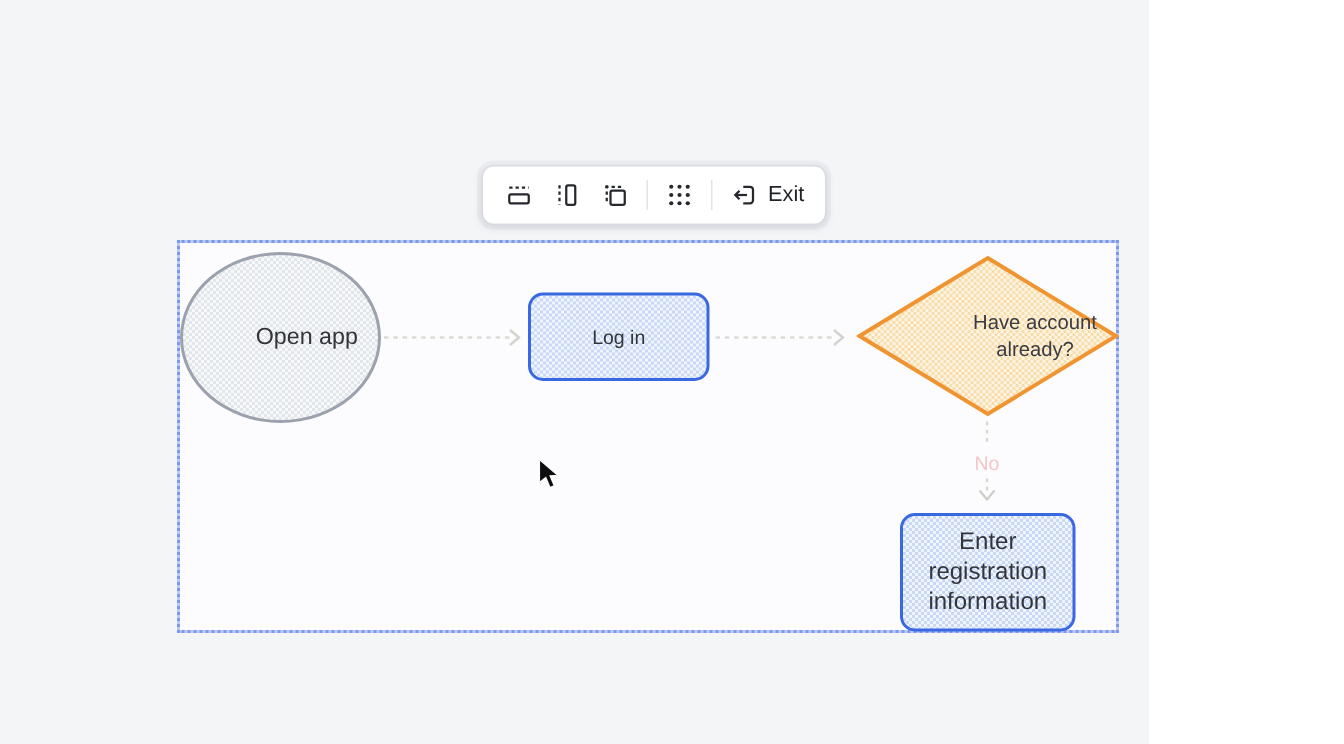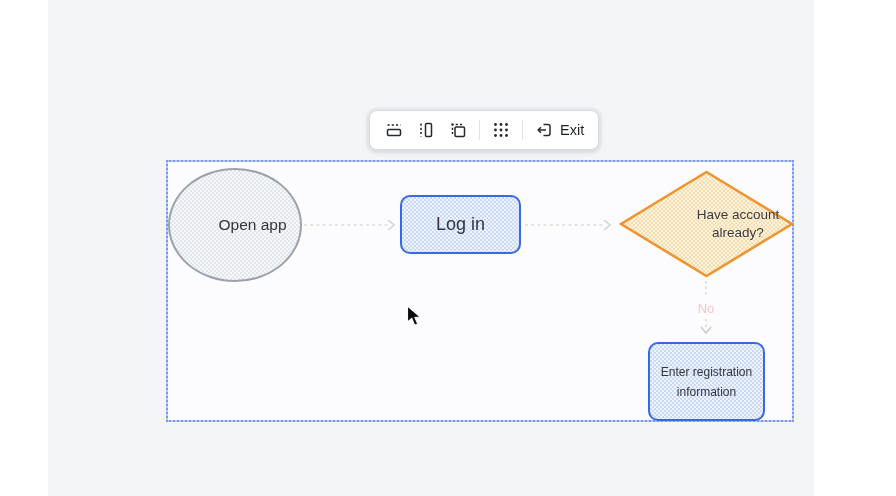--- a/index.html
+++ b/index.html
@@ -1,20 +1,19 @@
 <!DOCTYPE html>
 <html><head>
 <meta charset="utf-8">
 <style>
   html,body { margin:0; padding:0; }
   .stage {
     position:relative; width:766px; height:496px;
     background:#f4f5f7; overflow:hidden;
     font-family:"Liberation Sans", sans-serif;
-    margin-left:48px;
   }
 
   
   .toolbar {
     position:absolute; left:321px; top:110px; height:40px;
     display:flex; align-items:center; padding:0 8px;
     background:#ffffff; border:1px solid #d8dbe0; border-radius:8px;
     box-shadow:0 2px 6px rgba(100,110,130,.18), 0 0 0 3px rgba(210,215,225,.25);
     box-sizing:border-box;
   }
@@ -51,25 +50,25 @@
     background-color:#e0e9f9;
     background-image:repeating-conic-gradient(#f0f5fd 0% 25%, #c9d8f5 0% 50%);
     background-size:4px 4px;
   }
   .node-circle {
     left:120px; top:168px; width:134px; height:114px;
     border:2px solid #9ba2ad; border-radius:50%; font-size:15.5px;padding-left:35px;
   }
   .node-login {
     left:352px; top:195px; width:121px; height:59px;
-    border:2.5px solid #3a68e0; border-radius:10px; font-size:18px;
+    border:2.5px solid #3a68e0; border-radius:10px; font-size:13px;
   }
   .node-register {
     left:600px; top:342px; width:117px; height:79px;
-    border:2.5px solid #3a68e0; border-radius:10px; font-size:12px; line-height:20px;
+    border:2.5px solid #3a68e0; border-radius:10px; font-size:16px; line-height:20px;
   }
   .node-register .label { width:102px; }
 
   .diamond-wrap { position:absolute; left:571px; top:170px; width:175px; height:108px; }
   .diamond-label {
     position:absolute; inset:0; display:flex; align-items:center; justify-content:flex-end;
     text-align:center; font-size:13.5px; color:#3a3c42; line-height:18px; pointer-events:none;
   }
   .diamond-label span { width:112px; }
 

